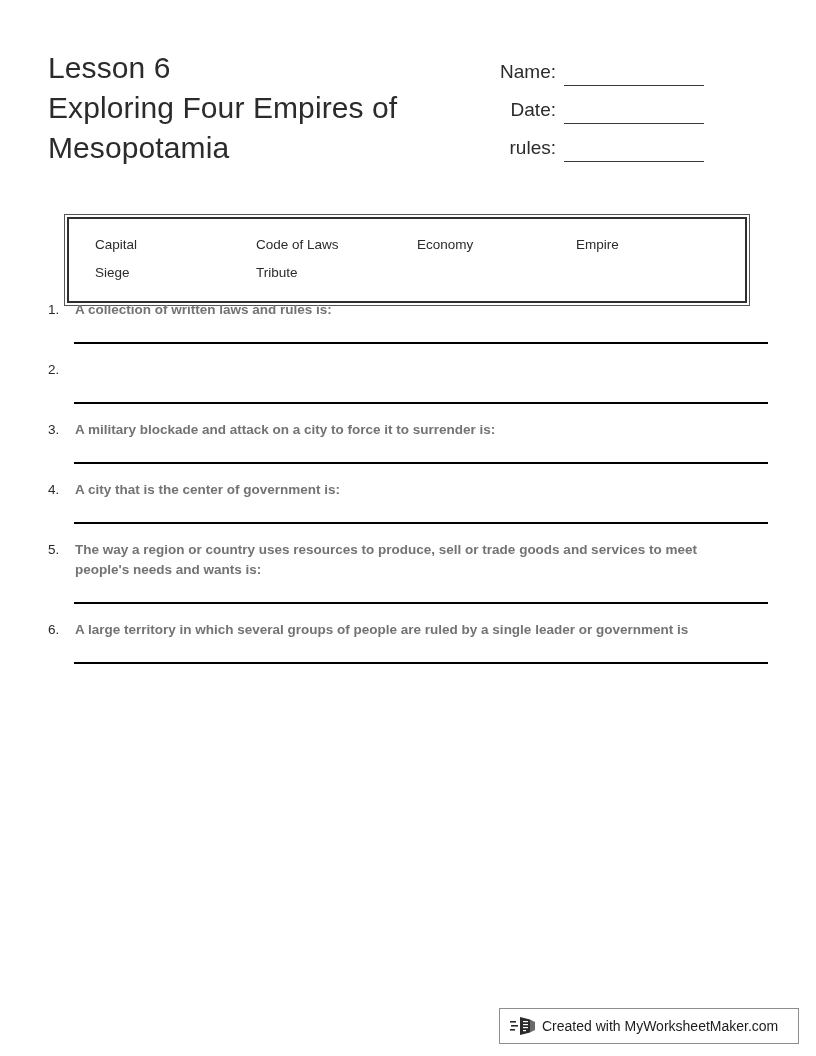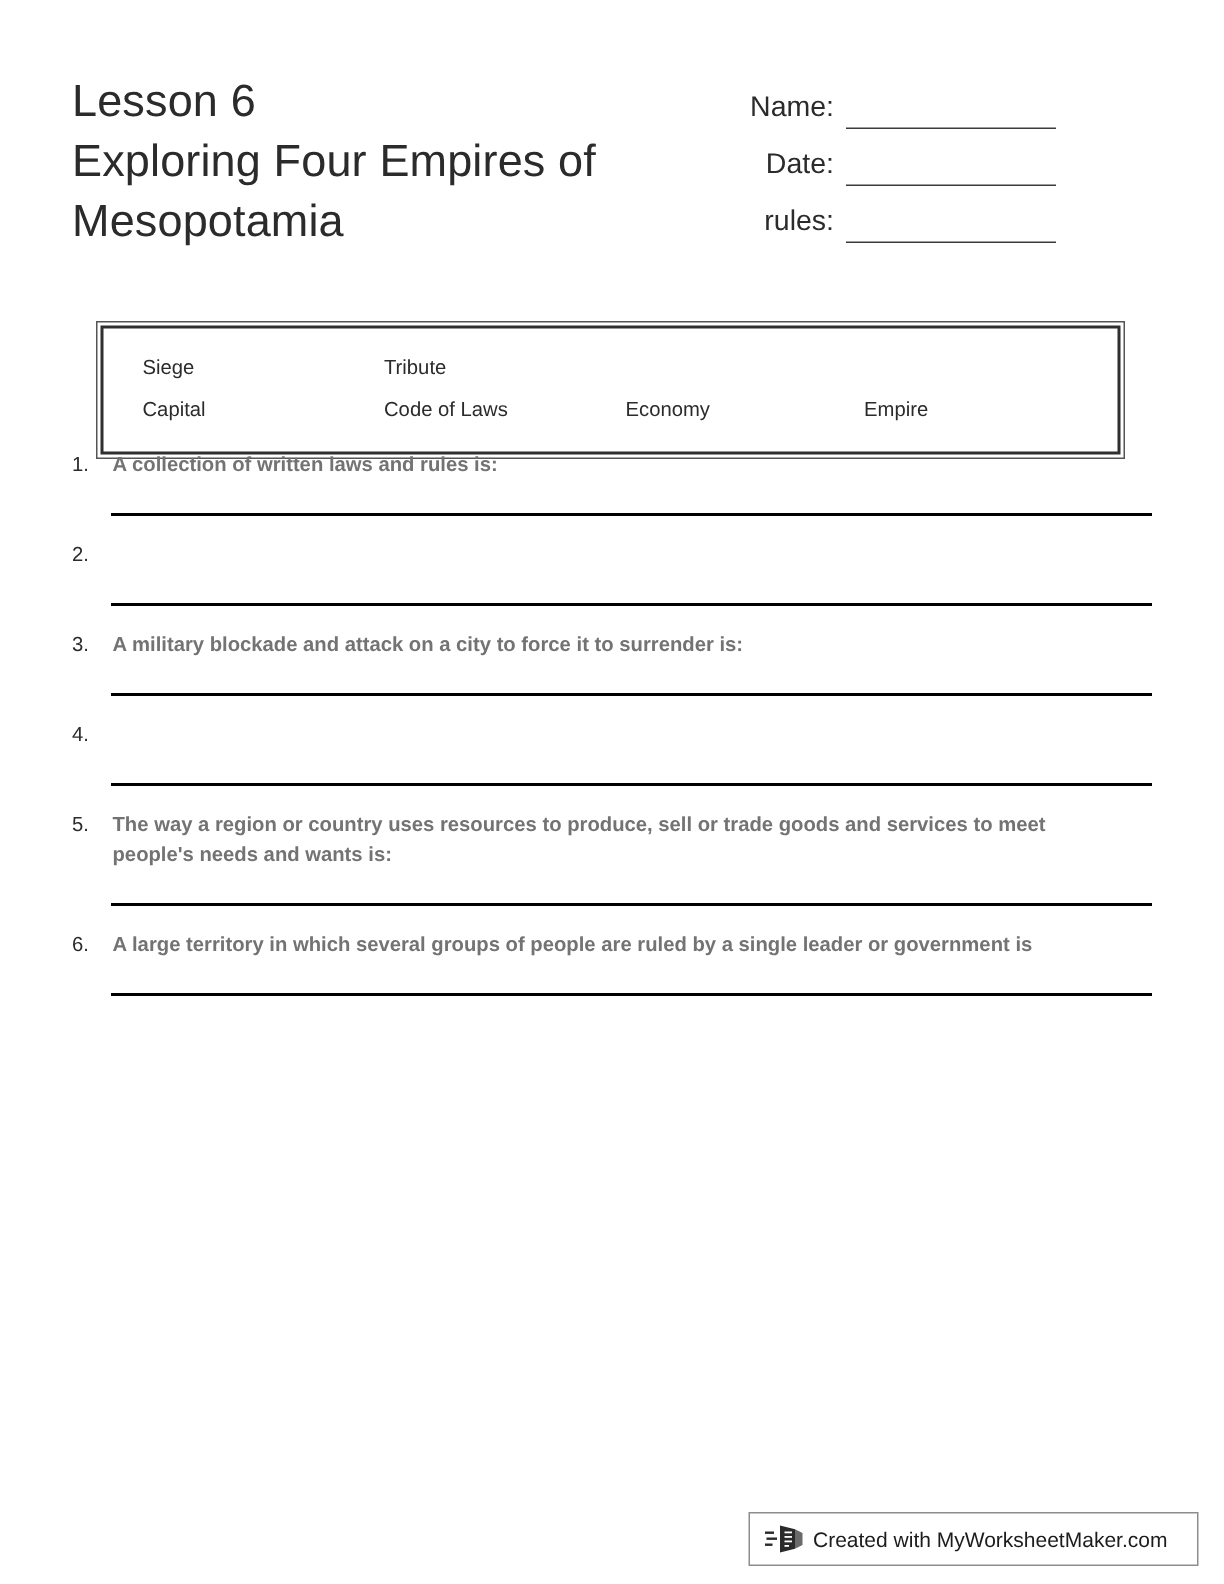--- a/index.html
+++ b/index.html
@@ -198,31 +198,31 @@
         <span class="meta-label">rules:</span>
         <span class="meta-rule"></span>
       </div>
     </div>
 
   </div>
 
   <div class="wordbank">
     <div class="wordbank-inner">
       <div class="wordbank-row">
+        <span class="wb-cell wb-c0">Capital</span>
+        <span class="wb-cell wb-c1">Code of Laws</span>
+        <span class="wb-cell wb-c2">Economy</span>
+        <span class="wb-cell wb-c3">Empire</span>
+      </div>
+      <div class="wordbank-row">
         <span class="wb-cell wb-c0">Siege</span>
         <span class="wb-cell wb-c1">Tribute</span>
         <span class="wb-cell wb-c2"></span>
         <span class="wb-cell wb-c3"></span>
       </div>
-      <div class="wordbank-row">
-        <span class="wb-cell wb-c0">Capital</span>
-        <span class="wb-cell wb-c1">Code of Laws</span>
-        <span class="wb-cell wb-c2">Economy</span>
-        <span class="wb-cell wb-c3">Empire</span>
-      </div>
     </div>
   </div>
 
   <div class="questions">
 
     <div class="question">
       <div class="q-head">
         <span class="q-num">1.</span>
         <span class="q-text">A collection of written laws and rules is:</span>
       </div>
@@ -243,20 +243,21 @@
         <span class="q-num">3.</span>
         <span class="q-text">A military blockade and attack on a city to force it to surrender is:</span>
       </div>
       <div class="q-gap-1"></div>
       <div class="q-rule"></div>
     </div>
 
     <div class="question">
       <div class="q-head">
         <span class="q-num">4.</span>
+        <span class="q-text">A city that is the center of government is:</span>
       </div>
       <div class="q-gap-1"></div>
       <div class="q-rule"></div>
     </div>
 
     <div class="question">
       <div class="q-head">
         <span class="q-num">5.</span>
         <span class="q-text">The way a region or country uses resources to produce, sell or trade goods and services to meet people's needs and wants is:</span>
       </div>

